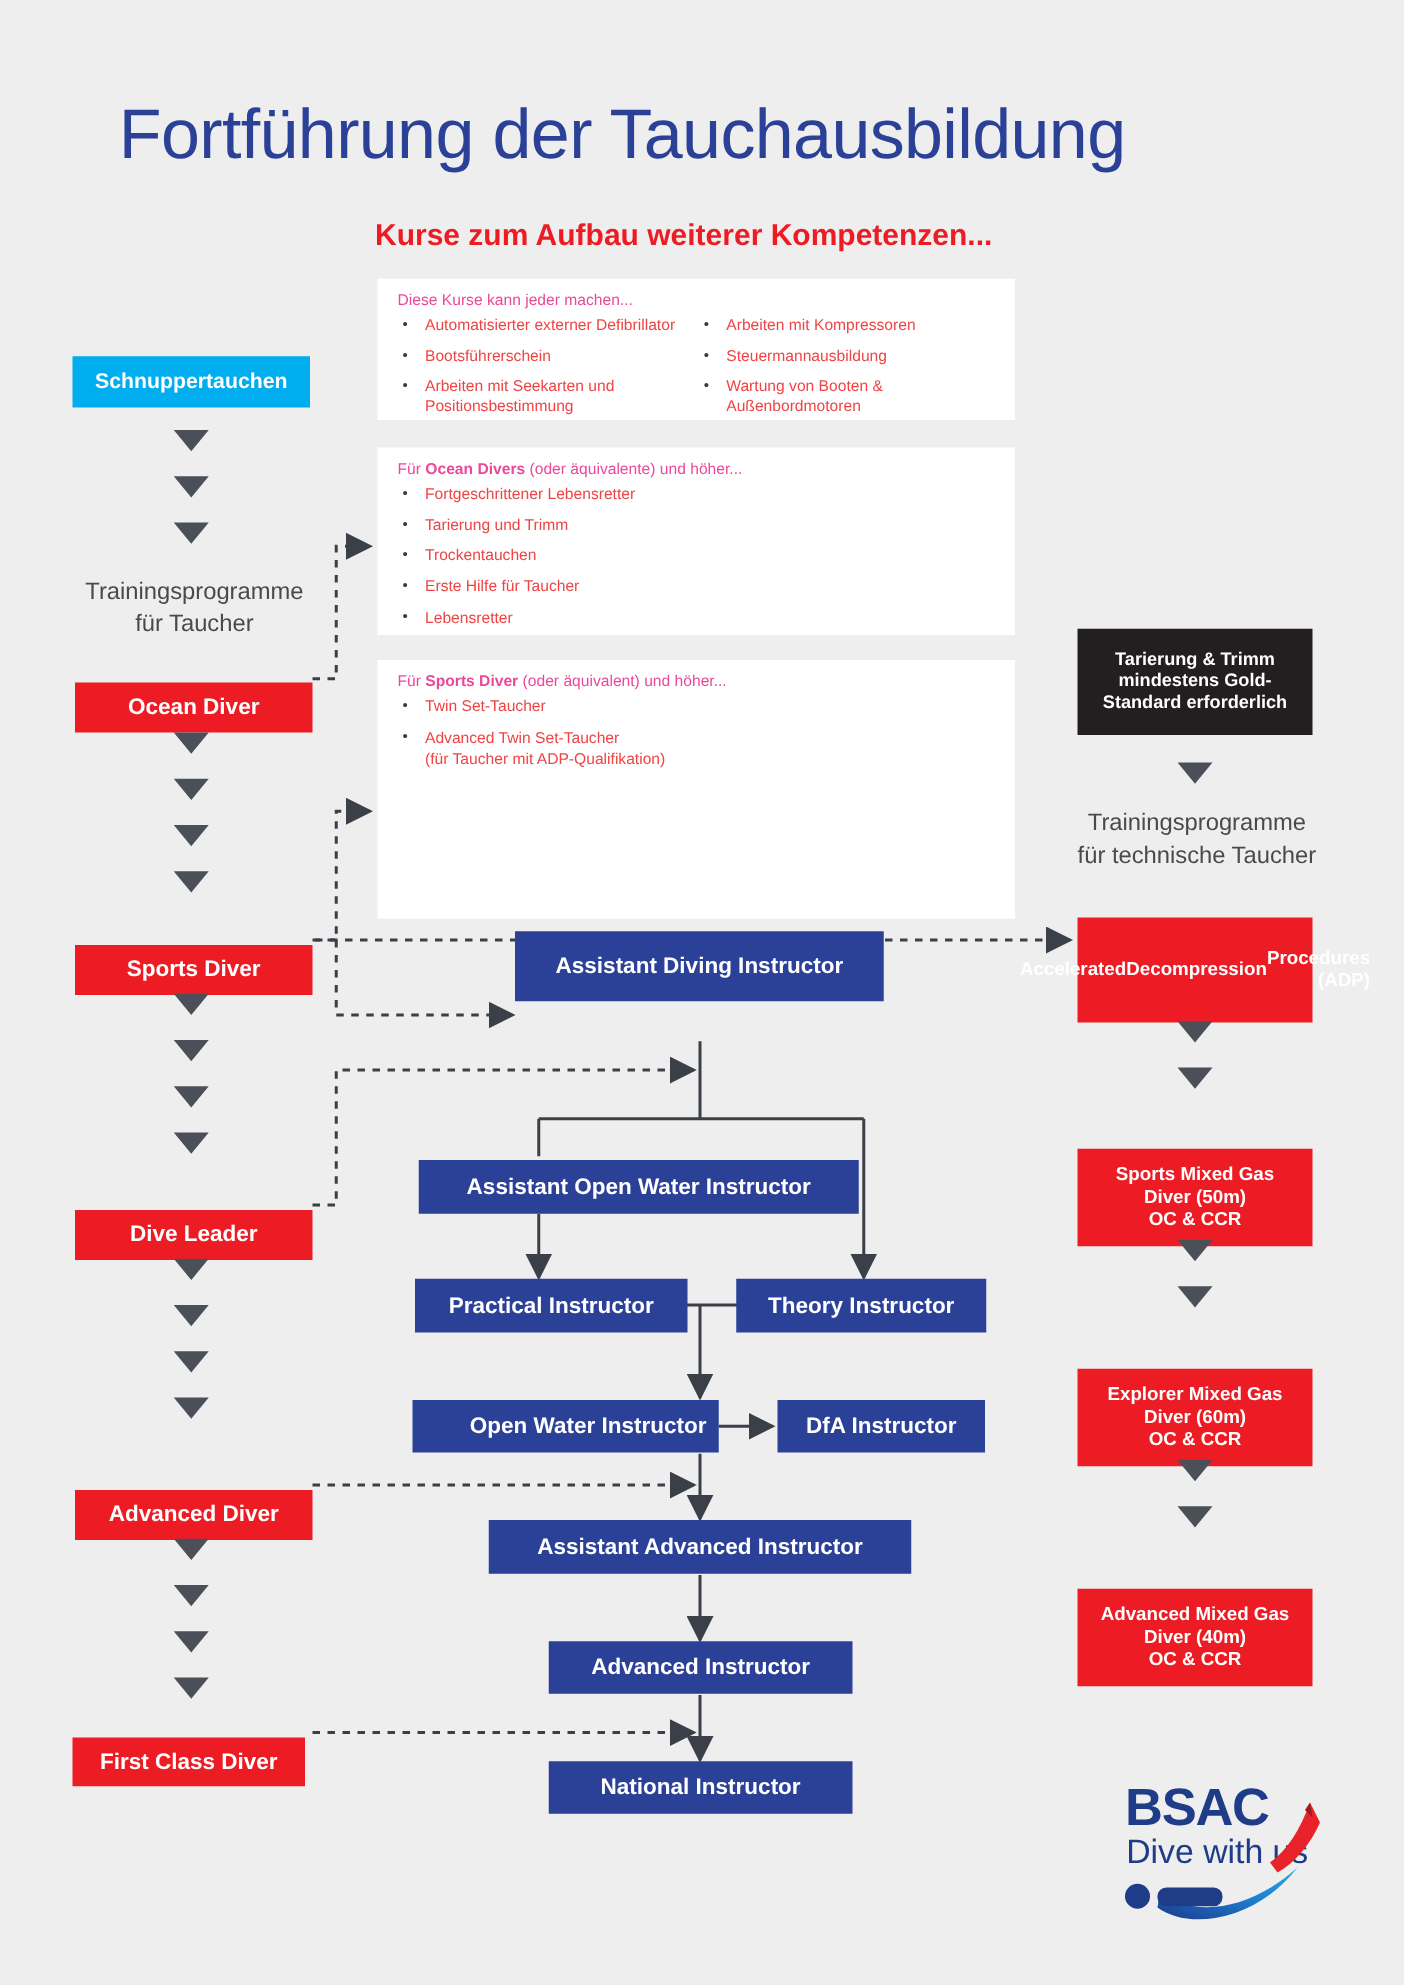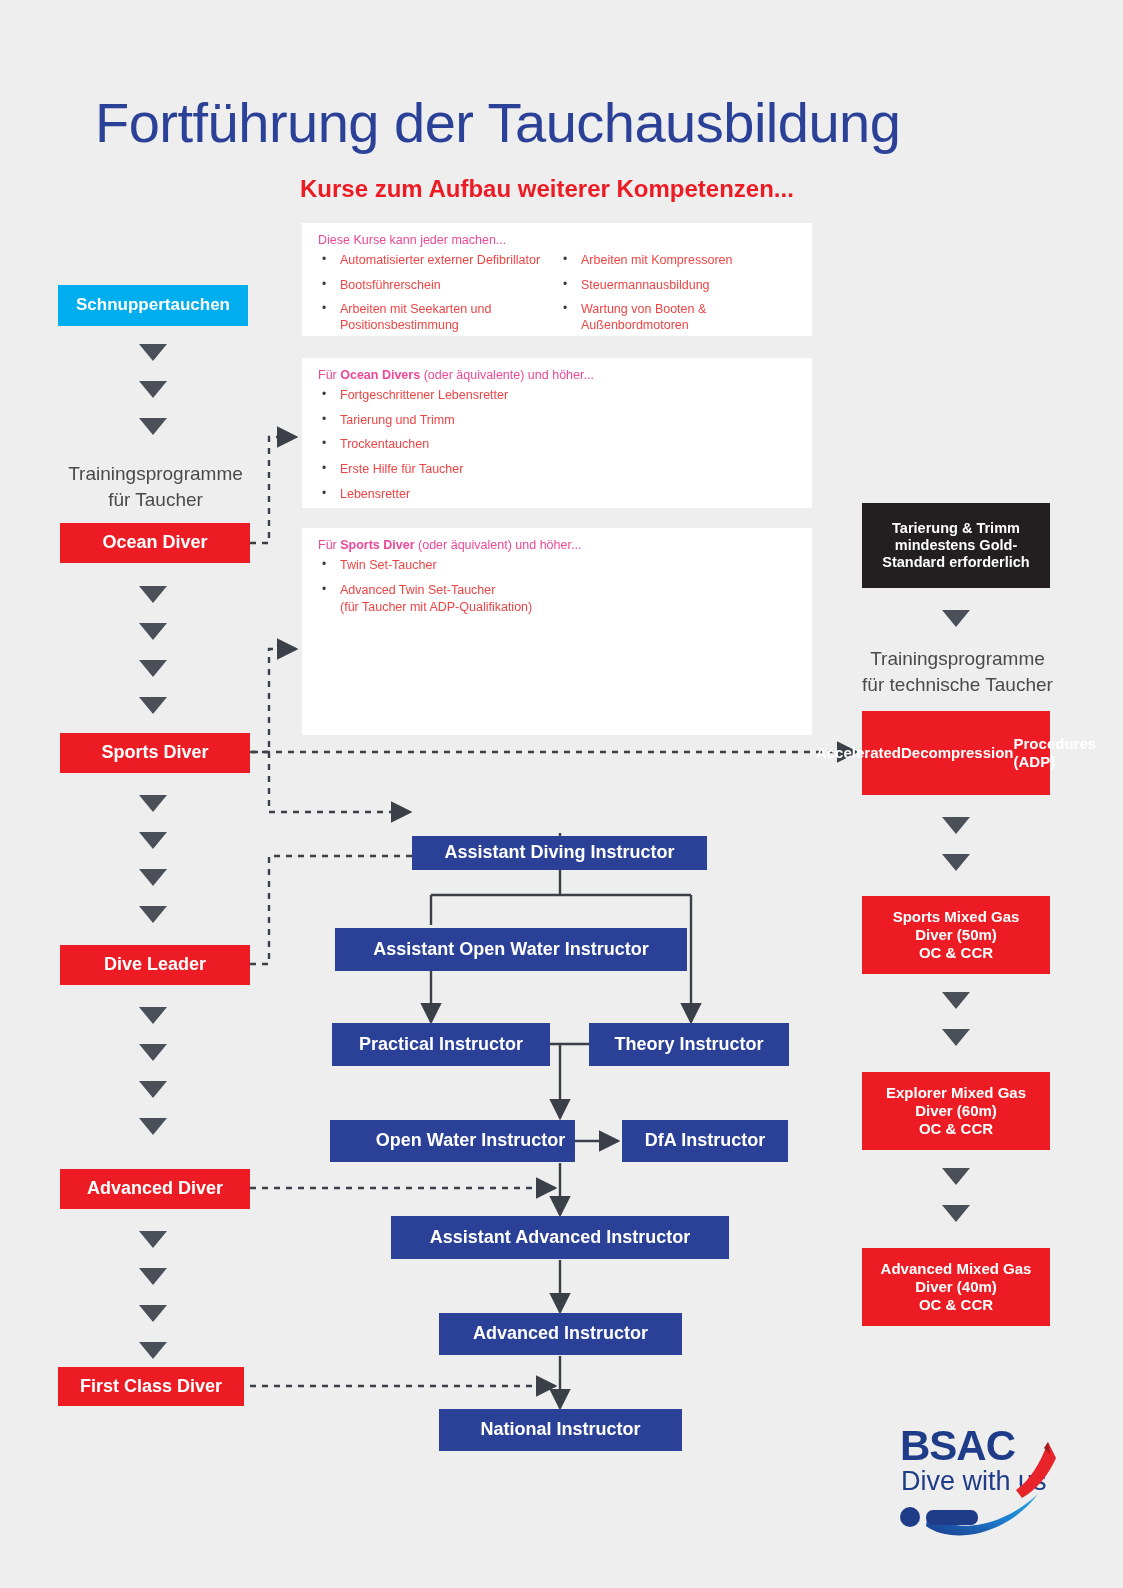--- a/index.html
+++ b/index.html
@@ -7,21 +7,21 @@
     width:1123px;height:1588px;
     background:#eeeeee;
     font-family:"Liberation Sans", sans-serif;
     position:relative;
     overflow:hidden;
   }
   .canvas{position:absolute;left:0;top:0;width:1123px;height:1588px;}
   #wires{position:absolute;left:0;top:0;width:1123px;height:1588px;pointer-events:none;}
 
   .title{
-    position:absolute;left:95px;top:90px;width:900px;
+    position:absolute;left:95px;top:74px;width:900px;
     font-size:56px;color:#2B4198;font-weight:400;letter-spacing:-0.5px;
     white-space:nowrap;
   }
   .subtitle{
     position:absolute;left:300px;top:175px;width:700px;
     font-size:24px;color:#ED1C24;font-weight:bold;
     white-space:nowrap;
   }
 
   
@@ -43,25 +43,25 @@
   .panel li::before{
     content:"•";position:absolute;left:6px;top:-1px;color:#3a3a4a;font-size:12px;
   }
   .panel li.nobullet{padding-left:24px;}
   .panel li.nobullet::before{content:"";}
 
   
   .box{
     position:absolute;box-sizing:border-box;
     display:flex;align-items:center;justify-content:center;
-    text-align:left;font-weight:bold;color:#ffffff;
+    text-align:right;font-weight:bold;color:#ffffff;
     line-height:1.18;
   }
   .box.cyan{background:#00AEEF;}
-  .box.red{background:#ED1C24;}
+  .box.red{background:#ED1C24;margin-top:23px;}
   .box.blue{background:#2B4198;}
   .box.black{background:#231F20;}
 
   .plainlabel{
     position:absolute;text-align:center;color:#4a4a4a;
     font-size:19px;line-height:1.35;font-weight:400;
   }
 
   .tri{
     position:absolute;width:0;height:0;
@@ -254,21 +254,21 @@
 
   <div class="tri" style="left:942px;top:1168px;"></div>
   <div class="tri" style="left:942px;top:1205px;"></div>
 
   <div class="box red" style="left:862px;top:1248px;width:188px;height:78px;font-size:15px;flex-direction:column;">
     <span>Advanced Mixed Gas</span>
     <span>Diver (40m)</span>
     <span>OC &amp; CCR</span>
   </div>
 
-  <div class="box blue" style="left:412px;top:836px;width:295px;height:34px;font-size:18px;">Assistant Diving Instructor</div>
+  <div class="box blue" style="left:412px;top:745px;width:295px;height:56px;font-size:18px;">Assistant Diving Instructor</div>
 
   <div class="box blue" style="left:335px;top:928px;width:352px;height:43px;font-size:18px;">Assistant Open Water Instructor</div>
 
   <div class="box blue" style="left:332px;top:1023px;width:218px;height:43px;font-size:18px;">Practical Instructor</div>
 
   <div class="box blue" style="left:589px;top:1023px;width:200px;height:43px;font-size:18px;">Theory Instructor</div>
 
   <div class="box blue" style="left:330px;top:1120px;width:245px;height:42px;font-size:18px;padding-left:36px;">Open Water Instructor</div>
 
   <div class="box blue" style="left:622px;top:1120px;width:166px;height:42px;font-size:18px;">DfA Instructor</div>

